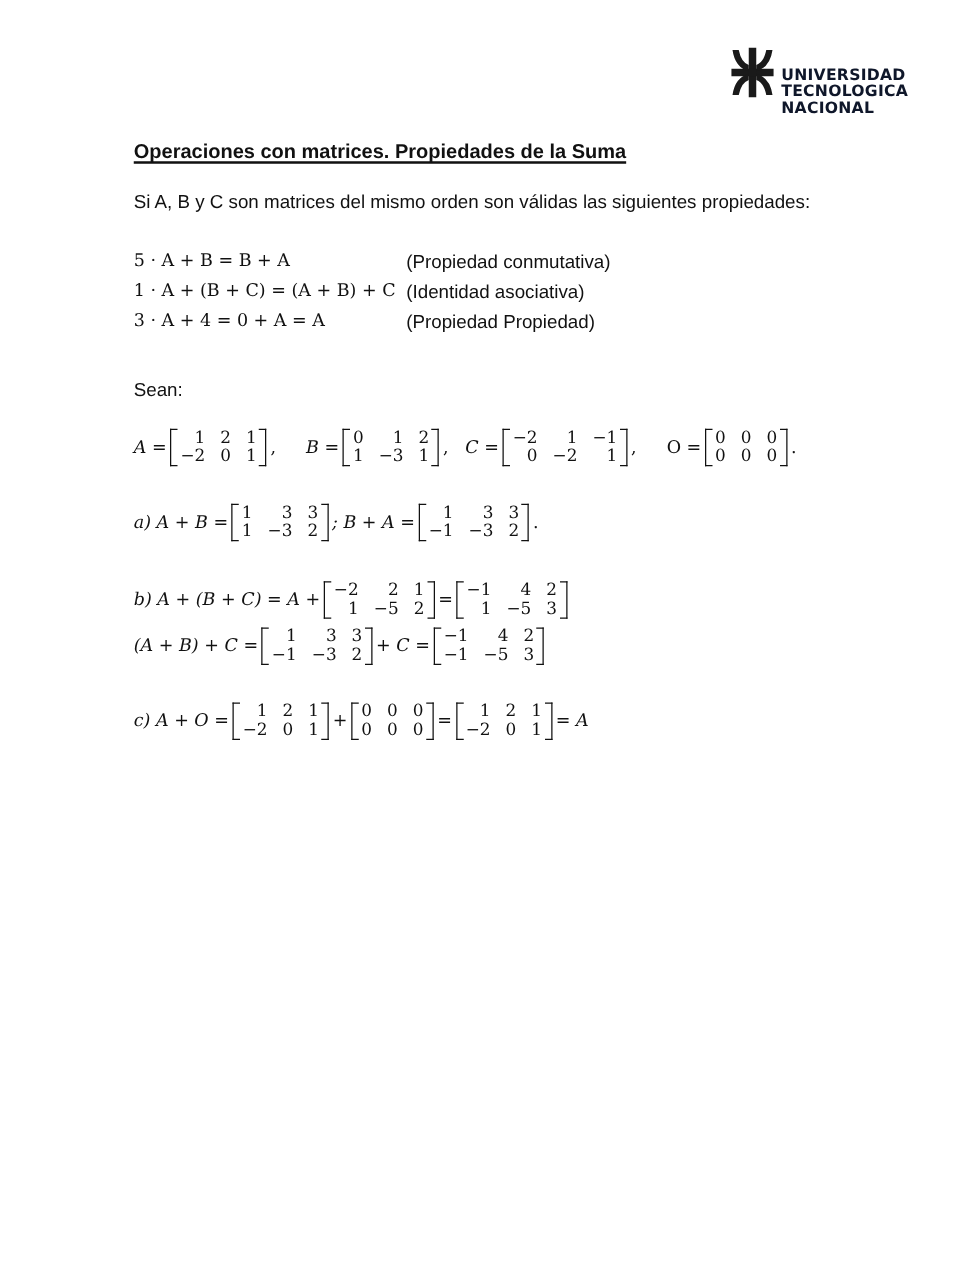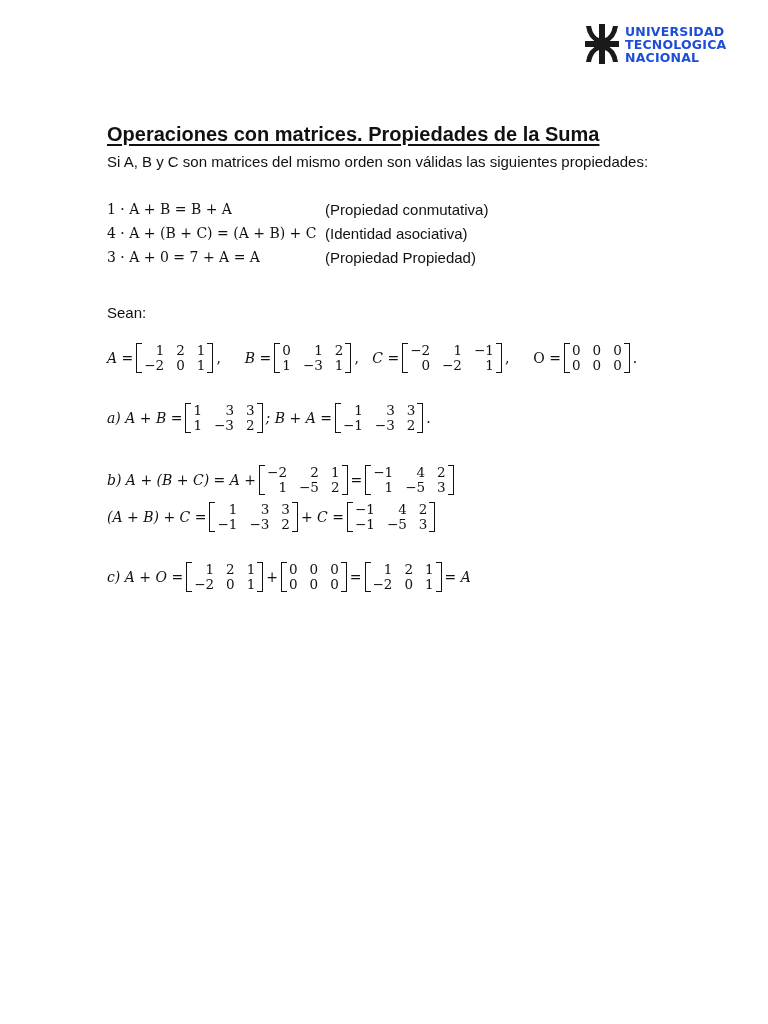--- a/index.html
+++ b/index.html
@@ -1,20 +1,20 @@
 <!DOCTYPE html>
 <html><head>
 <meta charset="utf-8">
 <style>
   html, body { margin:0; padding:0; }
   body { width:768px; height:1024px; background:#ffffff; position:relative; overflow:hidden; color:#111; font-family:"Liberation Sans", sans-serif; }
   .logo { position:absolute; left:585px; top:24px; display:flex; align-items:center; }
   .logo-mark { width:34px; height:40px; margin-right:6px; }
-  .logo-text { font-family:"DejaVu Sans", sans-serif; font-weight:bold; font-size:12.5px; line-height:13px; letter-spacing:0.2px; color:#1d4ed8; }
-  .title { position:absolute; left:107px; top:113px; font-size:20px; font-weight:bold; text-decoration:underline; text-underline-offset:3px; text-decoration-thickness:2px;margin-top:10px; }
+  .logo-text { font-family:"DejaVu Sans", sans-serif; font-weight:bold; font-size:12.5px; line-height:13px; letter-spacing:0.2px; color:#0f172a;margin-top:29px; }
+  .title { position:absolute; left:107px; top:113px; font-size:16px; font-weight:bold; text-decoration:underline; text-underline-offset:3px; text-decoration-thickness:2px; }
   .intro { position:absolute; left:107px; top:153px; font-size:15px; }
   .prop { position:absolute; left:107px; font-size:14px; font-family:"DejaVu Serif", serif; font-style:normal; }
   .prop-label { position:absolute; left:325px; font-size:15px; font-weight:normal; }
   .sean { position:absolute; left:107px; top:304px; font-size:15px; }
   .mline { position:absolute; left:107px; display:flex; align-items:center; font-family:"DejaVu Serif", serif; font-size:14px; }
   .mline i { font-style:italic; }
   .mat { display:inline-flex; align-items:stretch; margin:0 3px; }
   .br { width:5px; border:1.3px solid #111; }
   .br.l { border-right:none; }
   .br.r { border-left:none; }
@@ -36,25 +36,25 @@
   <div class="logo-text">
     <div>UNIVERSIDAD</div>
     <div>TECNOLOGICA</div>
     <div>NACIONAL</div>
   </div>
 </div>
 
 <div class="title">Operaciones con matrices. Propiedades de la Suma</div>
 <div class="intro">Si A, B y C son matrices del mismo orden son válidas las siguientes propiedades:</div>
 
-<div class="prop" style="top:201px">1 · A + B = B + A</div>
+<div class="prop" style="top:201px">5 · A + B = B + A</div>
 <div class="prop-label" style="top:201px">(Propiedad conmutativa)</div>
-<div class="prop" style="top:225px">4 · A + (B + C) = (A + B) + C</div>
+<div class="prop" style="top:225px">1 · A + (B + C) = (A + B) + C</div>
 <div class="prop-label" style="top:225px">(Identidad asociativa)</div>
-<div class="prop" style="top:249px">3 · A + 0 = 7 + A = A</div>
+<div class="prop" style="top:249px">3 · A + 4 = 0 + A = A</div>
 <div class="prop-label" style="top:249px">(Propiedad Propiedad)</div>
 
 <div class="sean">Sean:</div>
 
 <div class="mline" style="top:343px">
   <i>A</i>&nbsp;=
   <span class="mat">
       <span class="br l"></span>
       <span class="cells">
     <span>1</span>

